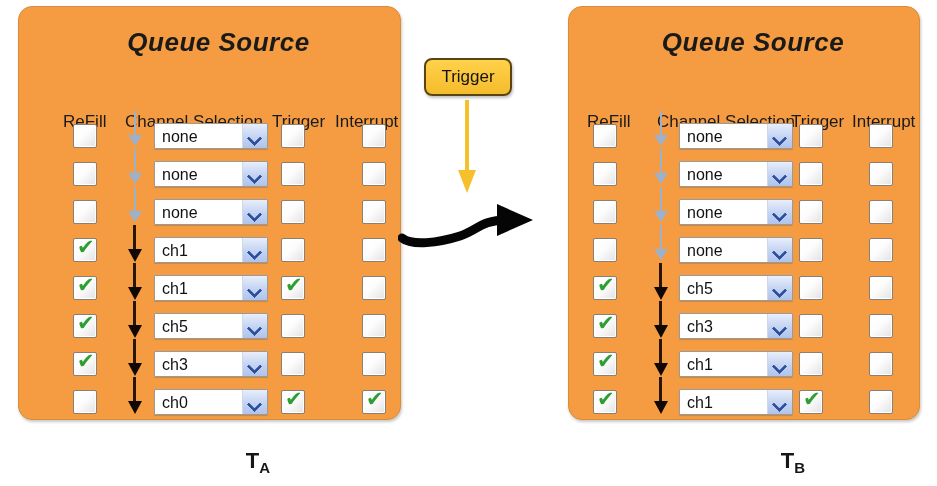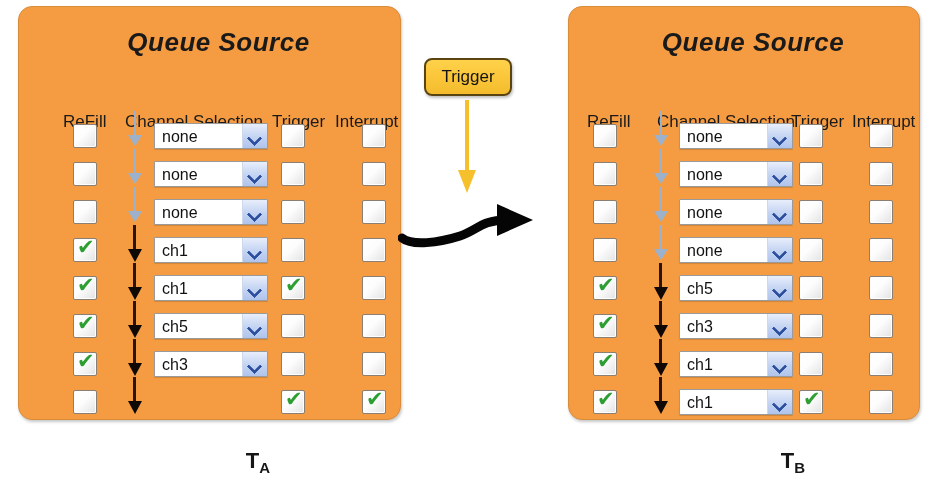--- a/index.html
+++ b/index.html
@@ -304,20 +304,24 @@
         </div>
         <div class="dd" style="left: 135px; width: 114px;">
           <span class="dd-label">ch3</span>
           <span class="dd-btn"></span>
         </div>
         <div class="cb off" style="left: 262px;"></div>
         <div class="cb off" style="left: 343px;"></div>
       </div>
       <div class="row">
         <div class="cb off" style="left: 54px;"></div>
+        <div class="dd" style="left: 135px; width: 114px;">
+          <span class="dd-label">ch0</span>
+          <span class="dd-btn"></span>
+        </div>
         <div class="cb" style="left: 262px;">
           <span class="tick">✔</span>
         </div>
         <div class="cb" style="left: 343px;">
           <span class="tick">✔</span>
         </div>
       </div>
     </div>
 </div>
 

